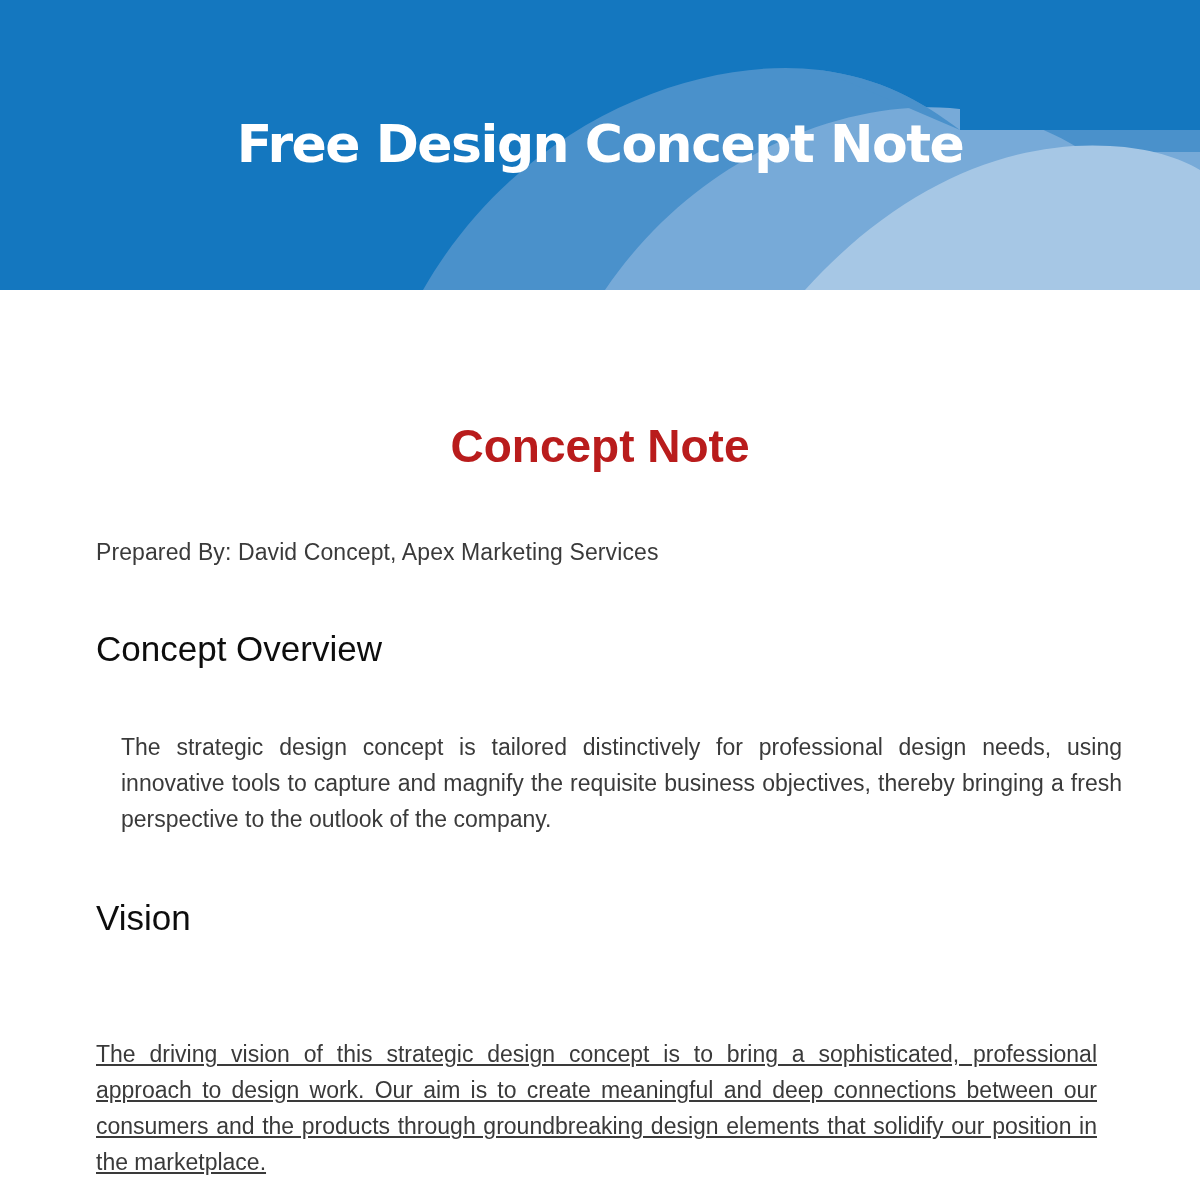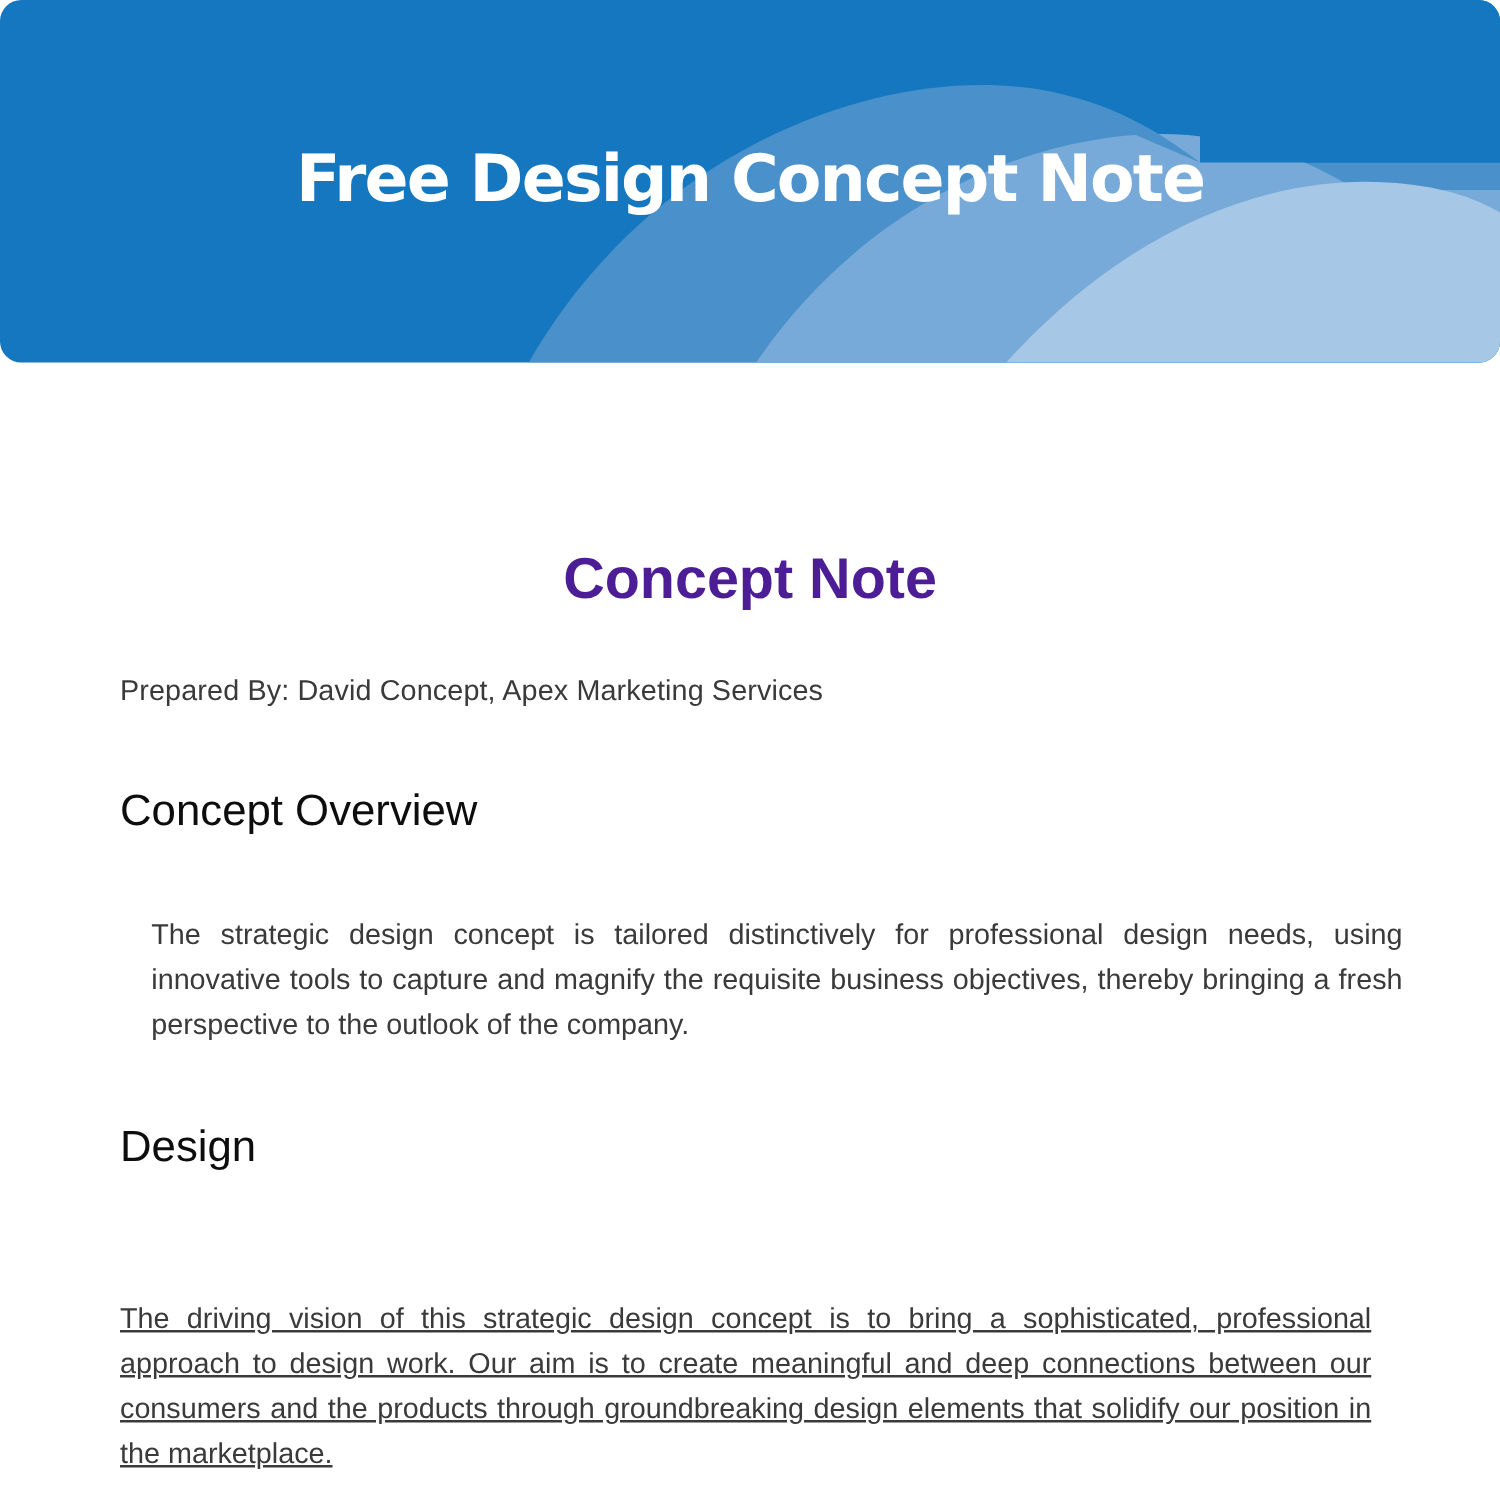--- a/index.html
+++ b/index.html
@@ -1,35 +1,35 @@
 <!DOCTYPE html>
 <html><head>
 <meta charset="utf-8">
 <style>
   * { box-sizing: border-box; margin: 0; padding: 0; }
   html, body { width: 1200px; height: 1200px; background: #ffffff; overflow: hidden; }
   body { font-family: "Liberation Sans", "DejaVu Sans", sans-serif; color: #222; position: relative; }
 
   .banner {
     position: absolute; left: 0; top: 0; width: 1200px; height: 290px;
-    background: #1477bf; overflow: hidden; border-radius: 17px;
+    background: #1477bf; overflow: hidden;
   }
   .banner svg { position: absolute; left: 0; top: 0; }
   .banner-title {
     position: absolute; left: 0; top: 112px; width: 1200px; text-align: center;
     color: #ffffff; font-family: "DejaVu Sans", sans-serif; font-weight: bold;
     font-size: 52px; letter-spacing: -1.5px; line-height: 64px;
   }
 
   .content { position: absolute; left: 96px; top: 0; width: 1001px; }
 
   .doc-title {
     position: absolute; left: 0; top: 418px; width: 1008px; text-align: center;
     font-family: "Liberation Sans", sans-serif; font-weight: bold; font-size: 46px;
-    color: #4c1d95; line-height: 56px; margin-top: 16px;
+    color: #b91c1c; line-height: 56px;
   }
   .prepared {
     position: absolute; left: 0; top: 537px; font-size: 23px; color: #3a3a3a;
     line-height: 30px; white-space: nowrap; letter-spacing: 0.1px;
   }
   .section-heading {
     position: absolute; left: 0; font-weight: normal; font-size: 35px; color: #0d0d0d;
     line-height: 44px; white-space: nowrap;
   }
   .para {
@@ -51,15 +51,15 @@
   <div class="banner-title">Free Design Concept Note</div>
 </div>
 
 <div class="content">
   <h1 class="doc-title">Concept Note</h1>
   <p class="prepared">Prepared By: David Concept, Apex Marketing Services</p>
 
   <h2 class="section-heading" style="top:627px;">Concept Overview</h2>
   <p class="para" style="top:729px;margin-left:25px;">The strategic design concept is tailored distinctively for professional design needs, using innovative tools to capture and magnify the requisite business objectives, thereby bringing a fresh perspective to the outlook of the company.</p>
 
-  <h2 class="section-heading" style="top:896px;">Design</h2>
+  <h2 class="section-heading" style="top:896px;">Vision</h2>
   <p class="para" style="top:1036px;text-decoration:underline;">The driving vision of this strategic design concept is to bring a sophisticated, professional approach to design work. Our aim is to create meaningful and deep connections between our consumers and the products through groundbreaking design elements that solidify our position in the marketplace.</p>
 </div>
 
 </body></html>

